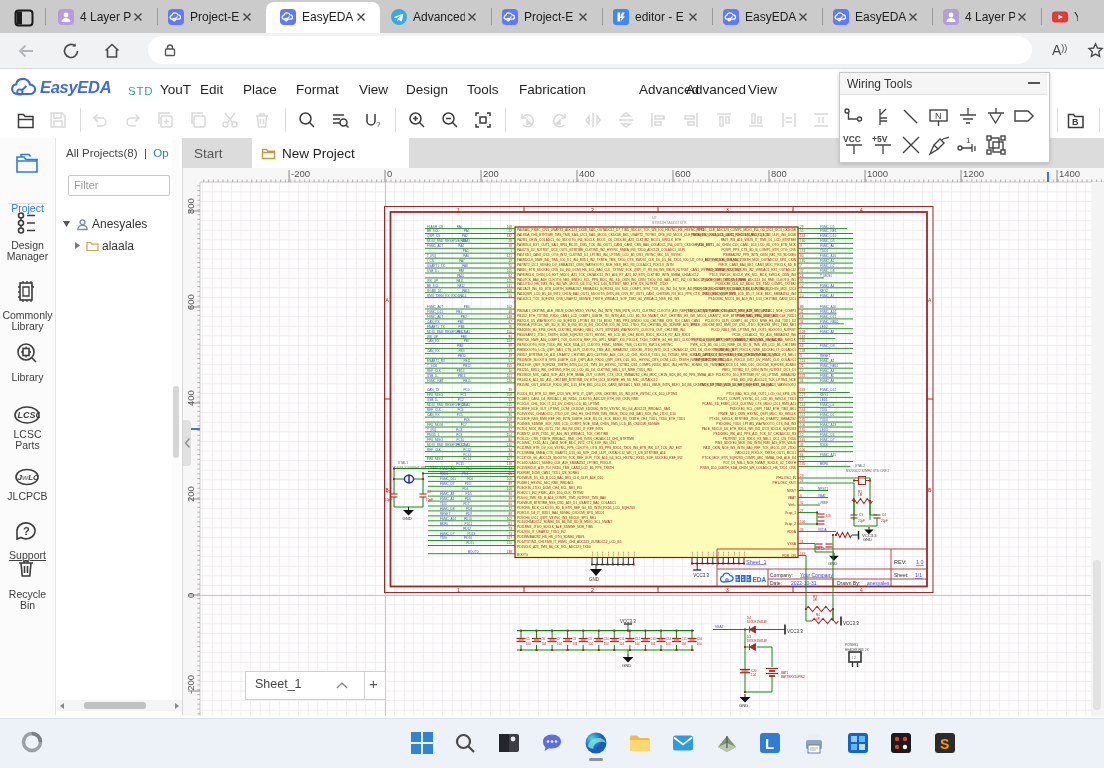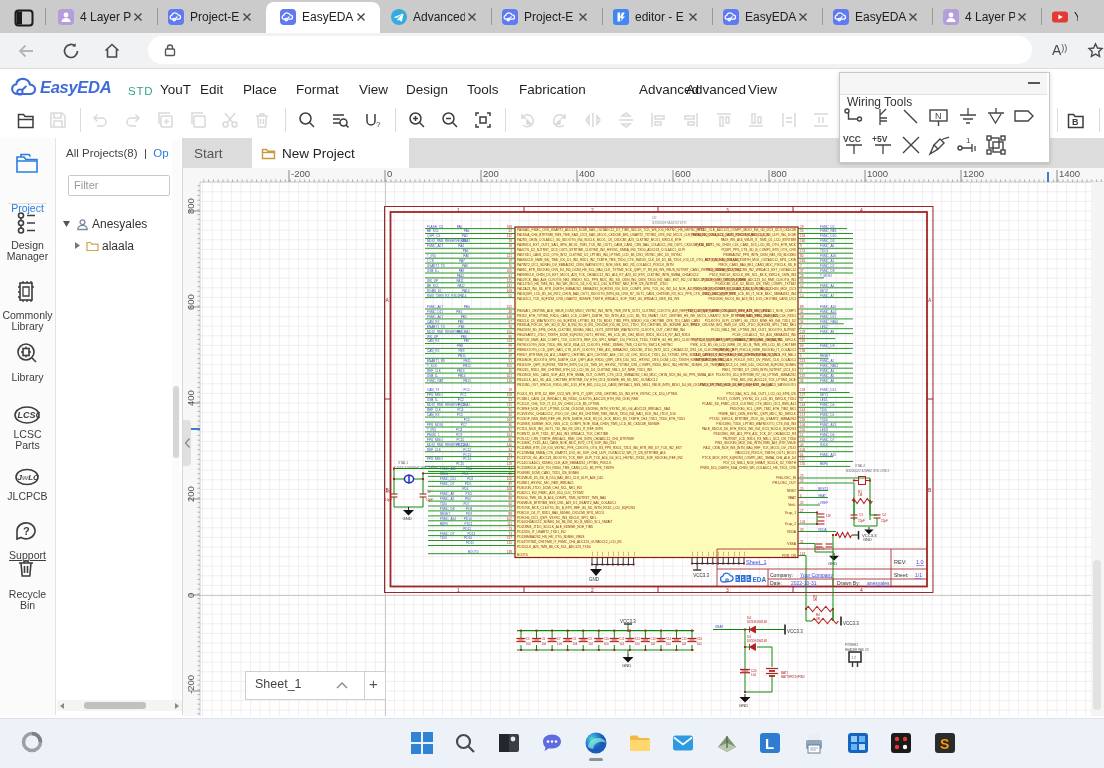--- a/index.html
+++ b/index.html
@@ -1739,21 +1739,21 @@
 <text x="843" y="624.5" font-size="4.5" fill="#333">VCC3.3</text>
 <text x="845" y="646" font-size="3" fill="#555">POWER1</text>
 <text x="845" y="650.5" font-size="3" fill="#555">HEADER PAD 2X</text>
 <rect x="849" y="652" width="12" height="10" fill="none" stroke="#333" stroke-width="1.6"></rect>
 <text x="851.5" y="659" font-size="3" fill="#555">1 2</text>
 <line x1="852.5" y1="662" x2="852.5" y2="667" stroke="#333" stroke-width="1.4"></line>
 <line x1="857.5" y1="662" x2="857.5" y2="667" stroke="#333" stroke-width="1.4"></line>
 </svg>
 <div class="abs" style="left:839px;top:72px;width:209px;height:89px;background:#fff;border:1px solid #c8c8c8;box-shadow:0 1px 4px rgba(0,0,0,.18);"></div>
 <div class="abs" style="left:840px;top:73px;width:207px;height:21px;background:#f5f5f5;border-bottom:1px solid #e0e0e0;"></div>
-<div class="abs" style="left:847px;top:95px;font-size:12px;color:#333;">Wiring Tools</div>
+<div class="abs" style="left:847px;top:77px;font-size:12px;color:#333;">Wiring Tools</div>
 <div class="abs" style="left:1028px;top:82px;width:12px;height:2px;background:#555;"></div>
 <svg class="abs" style="left:842px;top:105px" width="24" height="24" fill="none" stroke="#444" stroke-width="1.4">
       <circle cx="5" cy="6" r="2"></circle>
       <path d="M6.5 7.5v6.5h9"></path>
       <circle cx="17.5" cy="14" r="2"></circle>
     </svg>
 <svg class="abs" style="left:871px;top:105px" width="24" height="24" fill="none" stroke="#444" stroke-width="1.4">
       <path d="M9 4v16M9 10l6-6M9 13h7M9 16h7" stroke-width="1.3"></path>
     </svg>
 <svg class="abs" style="left:899px;top:105px" width="24" height="24" fill="none" stroke="#444" stroke-width="1.4">

